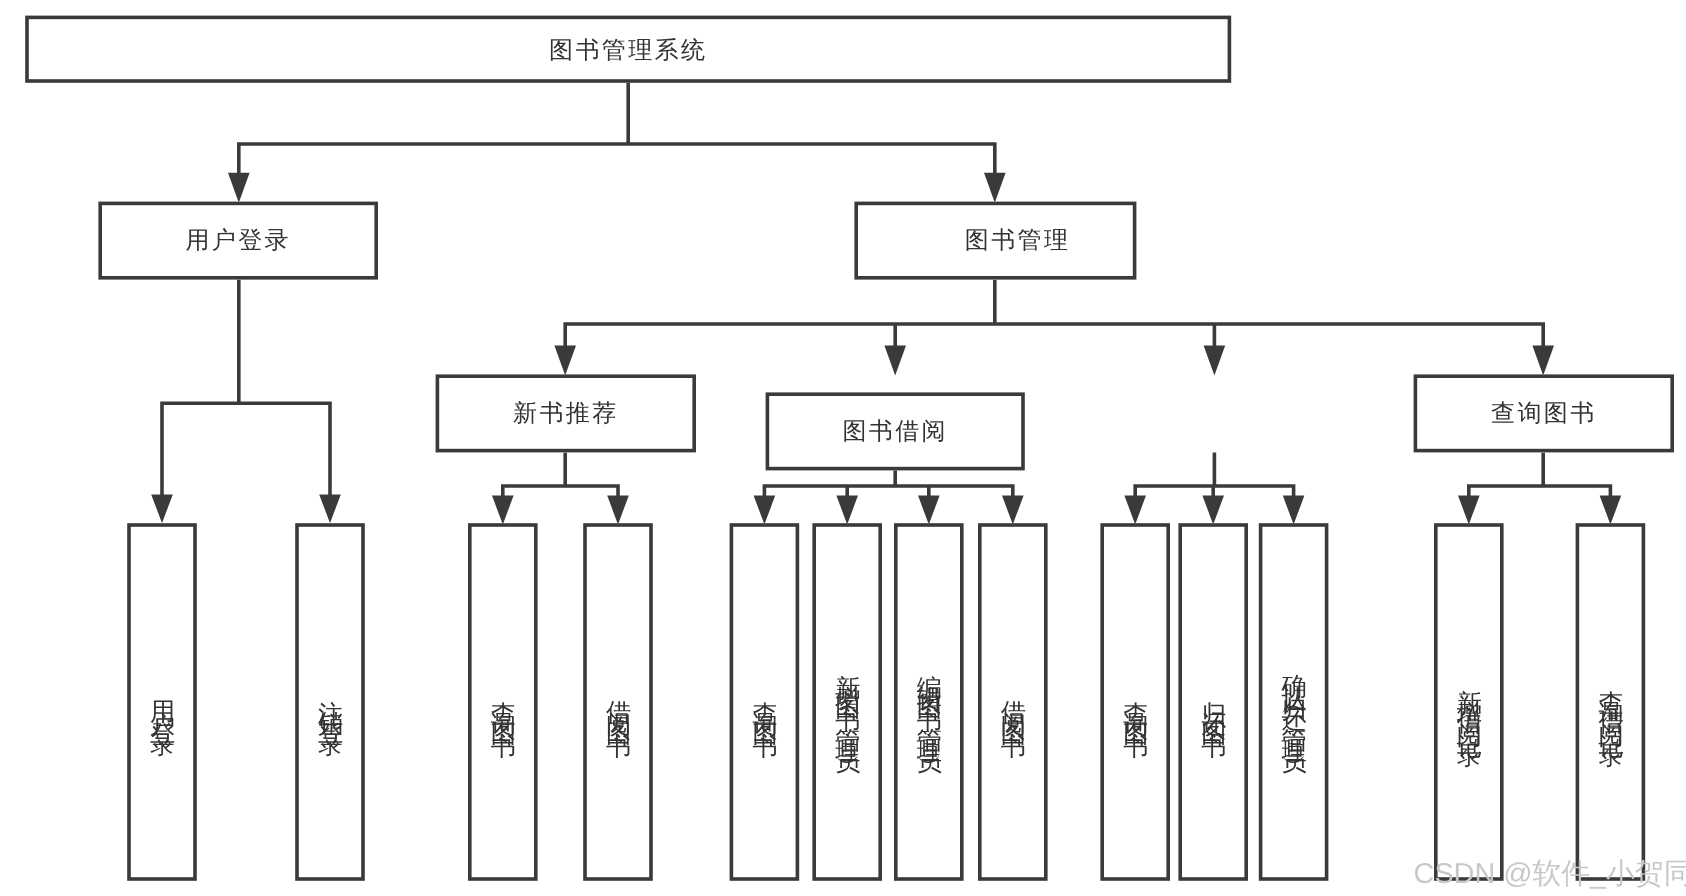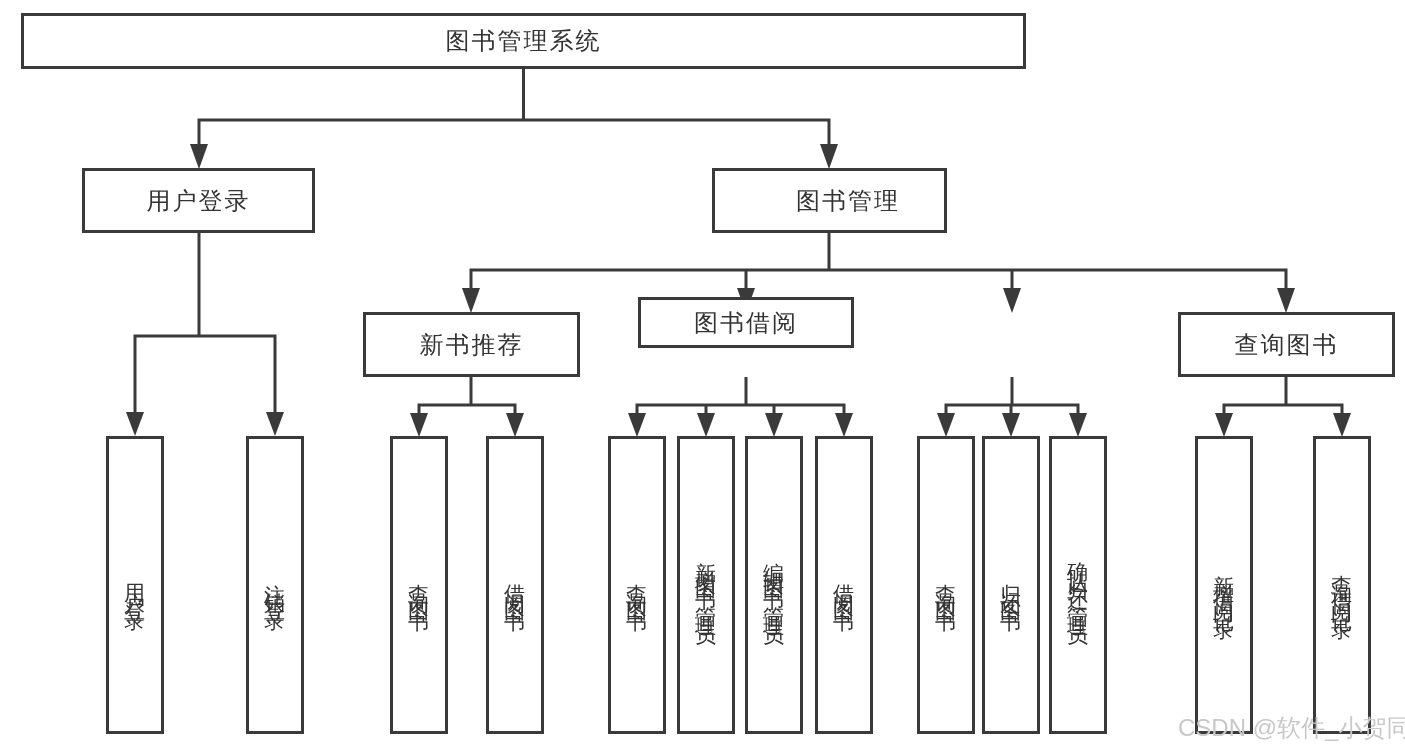--- a/index.html
+++ b/index.html
@@ -18,21 +18,21 @@
   }
   .box {
     position: absolute;
     box-sizing: border-box;
     border: 3px solid #3a3a3a;
     background: #ffffff;
     display: flex;
     align-items: center;
     justify-content: center;
     color: #333333;
-    font-size: 24px;
+    font-size: 20px;
     letter-spacing: 2px;
     white-space: nowrap;
   }
   .vbox {
     position: absolute;
     box-sizing: border-box;
     border: 3px solid #3a3a3a;
     background: #ffffff;
     display: flex;
     align-items: center;
@@ -104,21 +104,21 @@
       <polygon points="1333,413 1351,413 1342,437"></polygon>
     </g>
   </svg>
 
   <div class="box" style="left:21px; top:13px; width:1005px; height:56px;">图书管理系统</div>
 
   <div class="box" style="left:82px; top:168px; width:233px; height:65px;">用户登录</div>
   <div class="box" style="left:712px; top:168px; width:235px; height:65px;padding-left:37px;">图书管理</div>
 
   <div class="box" style="left:363px; top:312px; width:217px; height:65px;">新书推荐</div>
-  <div class="box" style="left:638px; top:297px; width:216px; height:51px;text-align:center;">图书借阅</div>
+  <div class="box" style="left:638px; top:327px; width:216px; height:65px;text-align:center;">图书借阅</div>
   <div class="box" style="left:1178px; top:312px; width:217px; height:65px;">查询图书</div>
 
   <div class="vbox" style="left:106px;">
     <span class="vtext">用户登录</span>
   </div>
   <div class="vbox" style="left:246px;">
     <span class="vtext">注销登录</span>
   </div>
 
   <div class="vbox" style="left:390px;">

